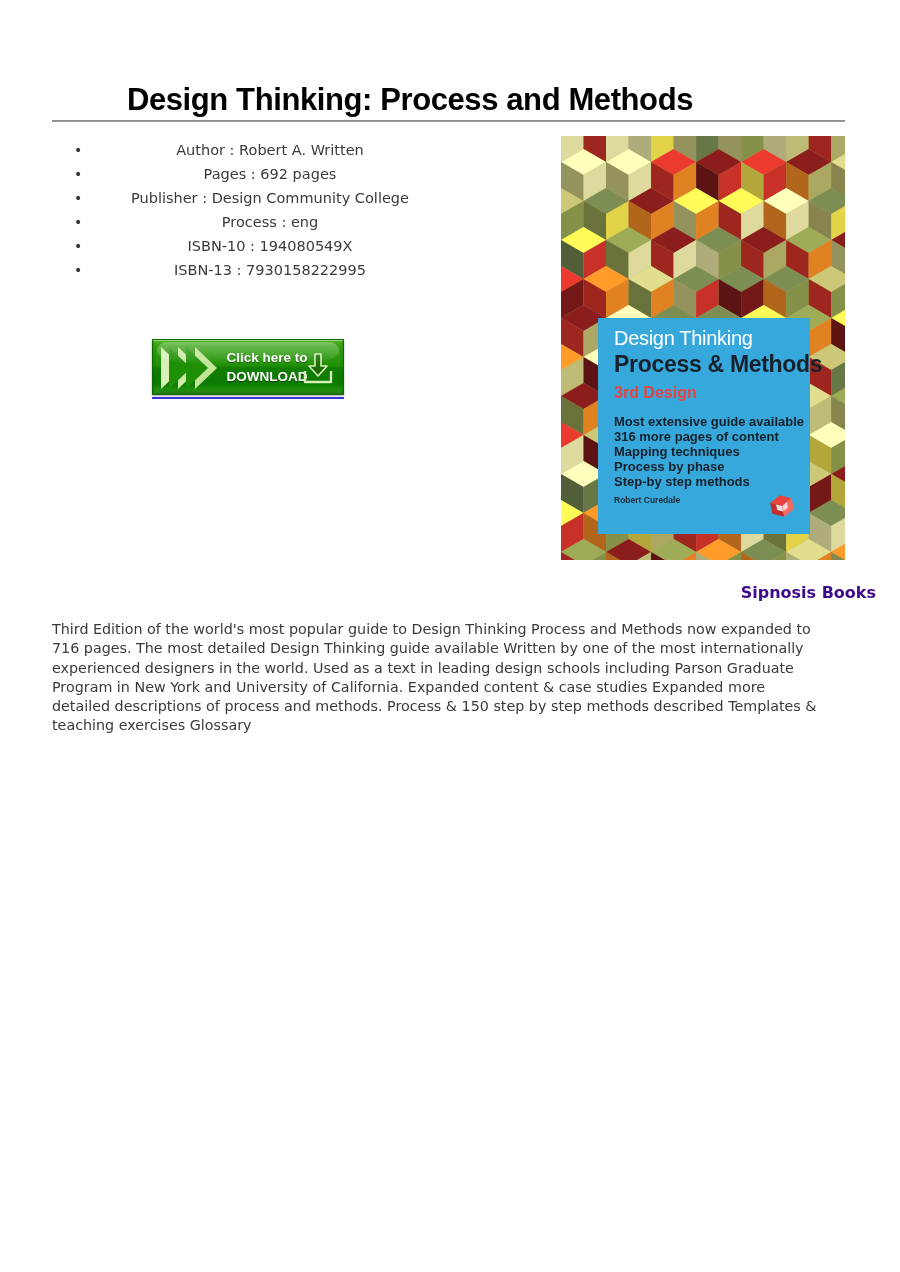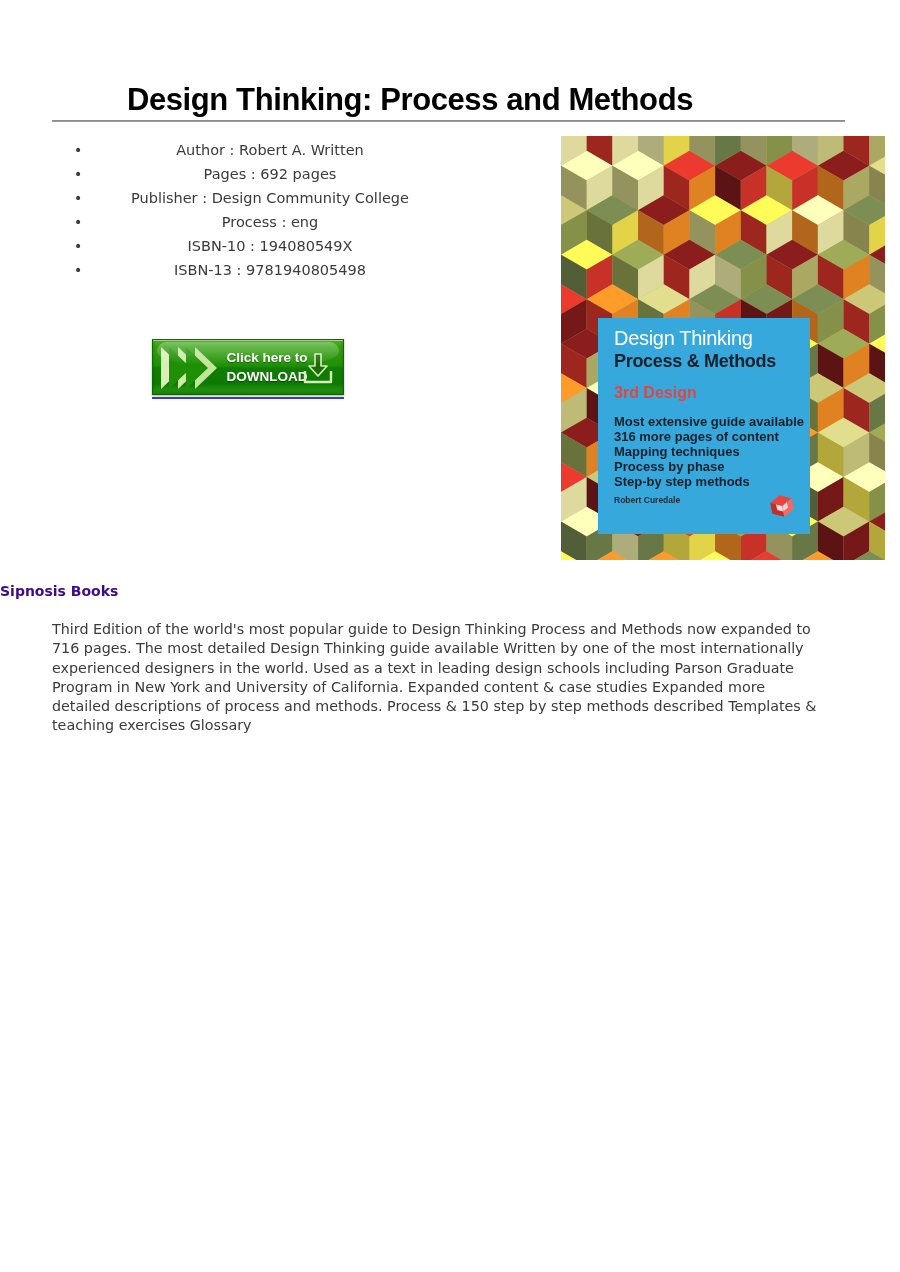--- a/index.html
+++ b/index.html
@@ -166,21 +166,21 @@
     width: 192px;
     height: 2px;
     background: #3a37d8;
   }
 
   
   .cover {
     position: absolute;
     left: 561px;
     top: 136px;
-    width: 324px;
+    width: 284px;
     height: 424px;
     overflow: hidden;
     background: #e5e5e5;
   }
   .cover-pattern {
     position: absolute;
     inset: 0;
   }
   .cover-panel {
     position: absolute;
@@ -199,21 +199,21 @@
     color: #ffffff;
     letter-spacing: -0.3px;
     white-space: nowrap;
   }
   .cv-title2 {
     position: absolute;
     left: 16px;
     top: 33px;
     font-family: "Liberation Sans", sans-serif;
     font-weight: bold;
-    font-size: 18px;
+    font-size: 23px;
     color: #16212b;
     letter-spacing: -0.3px;
     white-space: nowrap;
   }
   .cv-edition {
     position: absolute;
     left: 16px;
     top: 66px;
     font-family: "Liberation Sans", sans-serif;
     font-weight: bold;
@@ -247,24 +247,24 @@
     width: 28px;
     height: 28px;
   }
 
   
   .synopsis-heading {
     position: absolute;
     left: 0;
     top: 583px;
     width: 876px;
-    text-align: left;
+    text-align: right;
     font-family: "DejaVu Sans", sans-serif;
     font-weight: bold;
-    font-size: 14px;
+    font-size: 16px;
     color: #3d0a8c;
   }
   .synopsis-body {
     position: absolute;
     left: 52px;
     top: 620px;
     width: 765px;
     font-family: "DejaVu Sans", sans-serif;
     font-size: 14.3px;
     line-height: 19.3px;
@@ -295,21 +295,21 @@
     <li>
       <span class="bullet">•</span>
       <span>Process : eng</span>
     </li>
     <li>
       <span class="bullet">•</span>
       <span>ISBN-10 : 194080549X</span>
     </li>
     <li>
       <span class="bullet">•</span>
-      <span>ISBN-13 : 9781940805498</span>
+      <span>ISBN-13 : 7930158222995</span>
     </li>
   </ul>
 </div>
 
 <div class="dl-wrap">
   <div class="dl-button">
     <div class="chevrons">
       <span class="chev chev3"></span>
       <span class="chev chev2"></span>
       <span class="chev chev1"></span>

